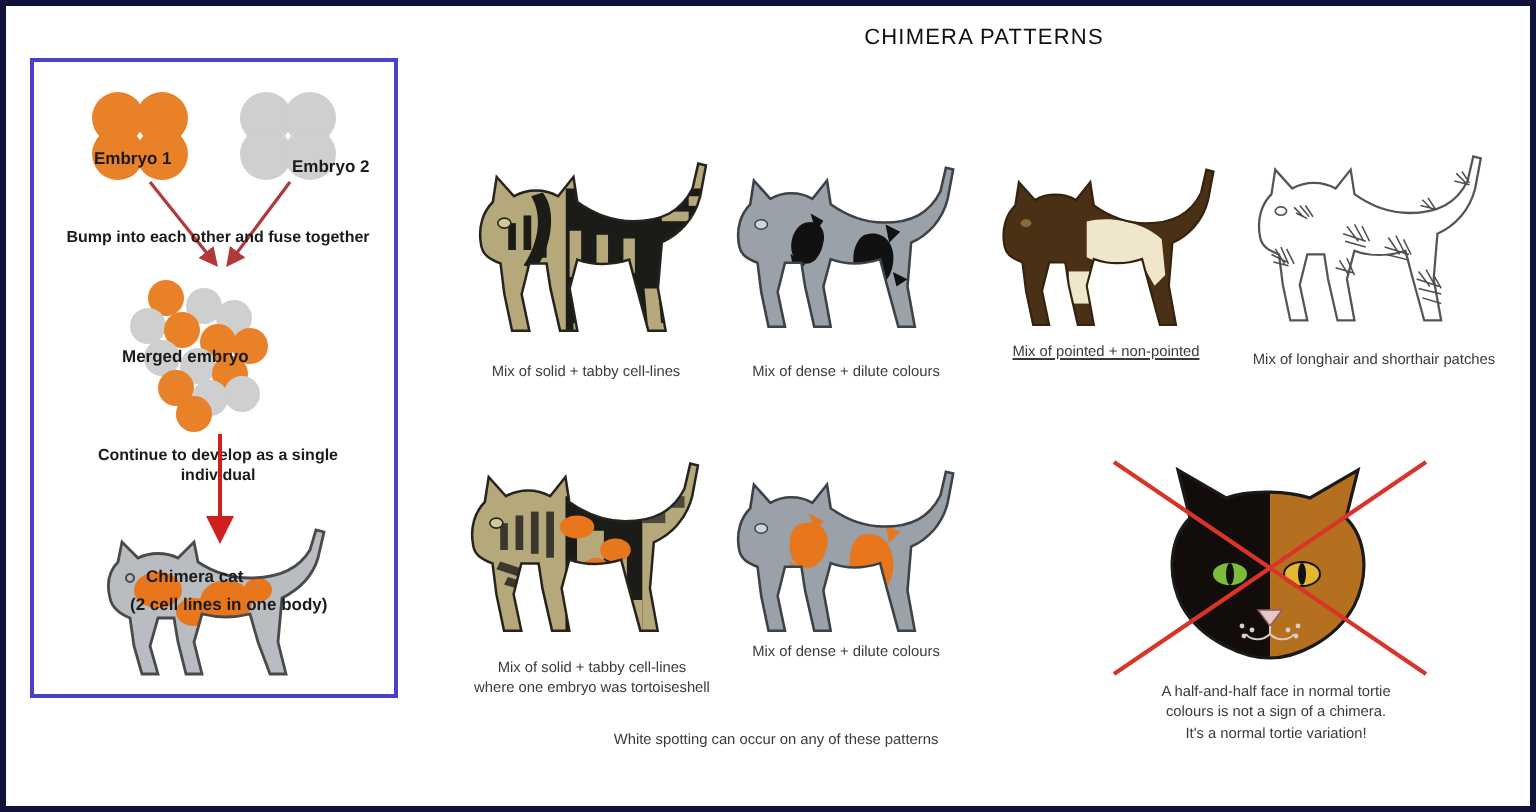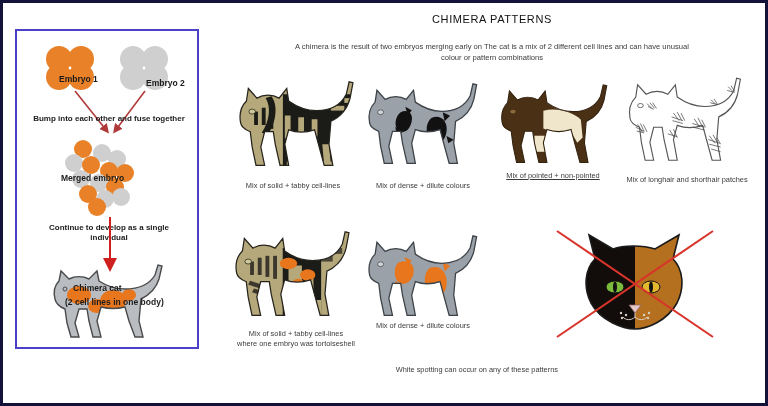--- a/index.html
+++ b/index.html
@@ -44,42 +44,42 @@
     text-align:center;font-size:7.6px;line-height:1.45;color:#3a3a3a;
   }
   
   .cat-cell{position:absolute;}
   .caption{
     position:absolute;
     font-size:7.4px;line-height:1.35;text-align:center;color:#3a3a3a;
   }
   #white-spotting-note{
     position:absolute;left:215px;top:362px;width:340px;
-    text-align:right;font-size:7.4px;color:#3a3a3a;
+    text-align:center;font-size:7.4px;color:#3a3a3a;
   }
   #tortie-note{
     position:absolute;left:535px;top:338px;width:200px;
     text-align:center;font-size:7.4px;line-height:1.4;color:#3a3a3a;
   }
   svg{display:block;overflow:visible;}
 </style>
 </head>
 <body>
 
 <div id="page">
 
   <div id="left-panel">
 
     <svg style="position:absolute;left:26px;top:14px;" width="56" height="46" viewBox="0 0 56 46">
       <circle cx="16" cy="14" r="13" fill="#e88128"></circle>
       <circle cx="38" cy="14" r="13" fill="#e88128"></circle>
       <circle cx="16" cy="32" r="13" fill="#e88128"></circle>
       <circle cx="38" cy="32" r="13" fill="#e88128"></circle>
     </svg>
-    <div class="embryo-label" style="left:30px;top:43px;padding-left:12px;">Embryo 1</div>
+    <div class="embryo-label" style="left:30px;top:43px;">Embryo 1</div>
 
     <svg style="position:absolute;left:100px;top:14px;" width="56" height="46" viewBox="0 0 56 46">
       <circle cx="16" cy="14" r="13" fill="#cfcfcf"></circle>
       <circle cx="38" cy="14" r="13" fill="#cfcfcf"></circle>
       <circle cx="16" cy="32" r="13" fill="#cfcfcf"></circle>
       <circle cx="38" cy="32" r="13" fill="#cfcfcf"></circle>
     </svg>
     <div class="embryo-label" style="left:105px;top:47px;margin-left:24px;">Embryo 2</div>
 
     <svg style="position:absolute;left:40px;top:58px;" width="110" height="52" viewBox="0 0 110 52">
@@ -149,24 +149,20 @@
                C78,50 70,50 62,48 L58,62 L62,78 L54,78 L50,62 L48,50
                L40,50 L36,64 L40,78 L32,78 L28,64 L26,50
                C21,48 17,45 16,40 Z" fill="none" stroke="#4a4a4a" stroke-width="1.4"></path>
       <circle cx="26" cy="30" r="2" fill="none" stroke="#4a4a4a" stroke-width="1"></circle>
     </svg>
     <div class="embryo-label" style="left:56px;top:252px;">Chimera cat</div>
     <div class="embryo-label" style="left:24px;top:266px;padding-left:24px;">(2 cell lines in one body)</div>
   </div>
 
   <div id="title">CHIMERA PATTERNS</div>
-  <div id="subtitle">
-    <span>A chimera is the result of two embryos merging early on   The cat is a mix of 2 different cell lines and can have unusual</span><br>
-    <span>colour or pattern combinations</span>
-  </div>
 
   <div class="cat-cell" style="left:222px;top:74px;">
     <svg width="135" height="96" viewBox="0 0 140 100">
       <defs>
         <clipPath id="clipC1">
           <path d="M16,48 C14,38 17,30 22,25 L24,12 L33,22 C40,18 49,18 56,22 L64,12 L66,25
                    C73,30 82,35 95,35 C110,35 120,30 126,18 L129,5 L133,6 L130,22
                    C127,34 119,42 110,46 L108,70 L112,92 L103,92 L97,70 L93,55
                    C84,58 74,58 66,55 L62,70 L66,92 L57,92 L52,70 L50,57
                    L41,57 L37,73 L41,92 L32,92 L28,73 L26,57
@@ -427,14 +423,19 @@
 
       <g stroke="#d8342a" stroke-width="2.1" fill="none">
         <line x1="6" y1="6" x2="162" y2="112"></line>
         <line x1="162" y1="6" x2="6" y2="112"></line>
       </g>
     </svg>
   </div>
 
   <div id="white-spotting-note">White spotting can occur on any of these patterns</div>
 
+  <div id="tortie-note">
+    <span>A half-and-half face in normal tortie</span><br>
+    <span>colours is not a sign of a chimera.</span><br>
+    <span>It's a normal tortie variation!</span>
+  </div>
 
 </div>
 
 </body></html>

